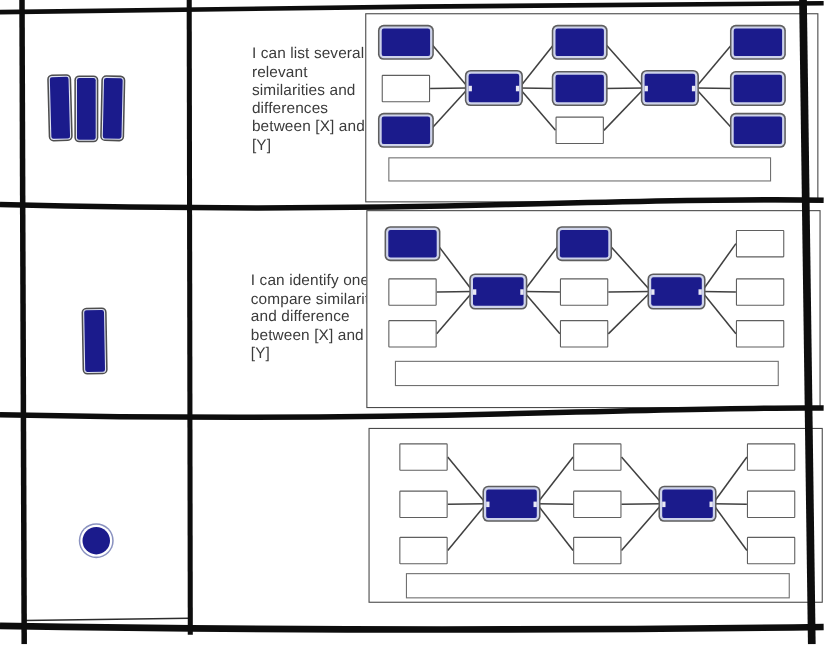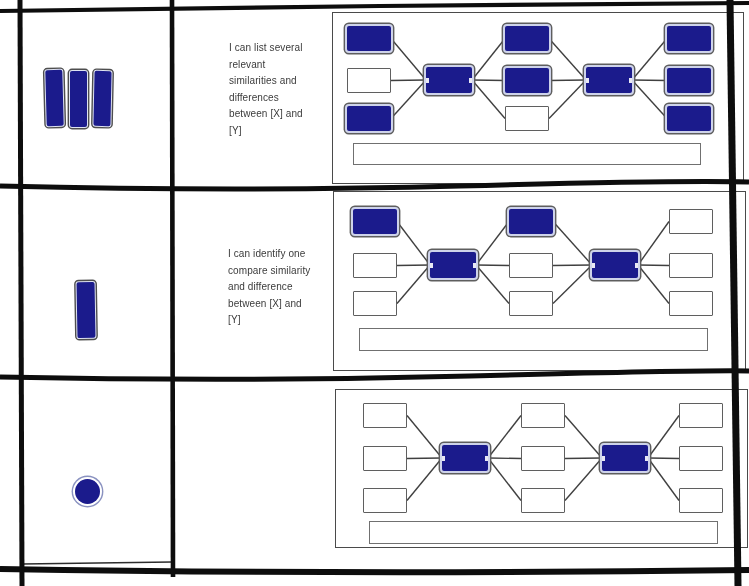--- a/index.html
+++ b/index.html
@@ -2,21 +2,21 @@
 <html><head>
 <meta charset="utf-8">
 <style>
   html,body{margin:0;padding:0;background:#ffffff;}
   body{width:749px;height:586px;font-family:"Liberation Sans",sans-serif;}
   .page{position:relative;width:749px;height:586px;overflow:hidden;background:#fff;}
 
   
   .desc{
     position:absolute;width:116px;
-    font-size:10px;line-height:16.5px;color:#3b3b3b;
+    font-size:14px;line-height:16.5px;color:#3b3b3b;
     white-space:pre-line;letter-spacing:.1px;
   }
 
   
   .panel{position:absolute;background:#fff;border:1px solid #4a4a4a;}
 
   
   .node{position:absolute;box-sizing:border-box;}
   .node.empty{background:#fff;border:1.5px solid #5f5f5f;border-radius:1px;}
   .node.filled{

